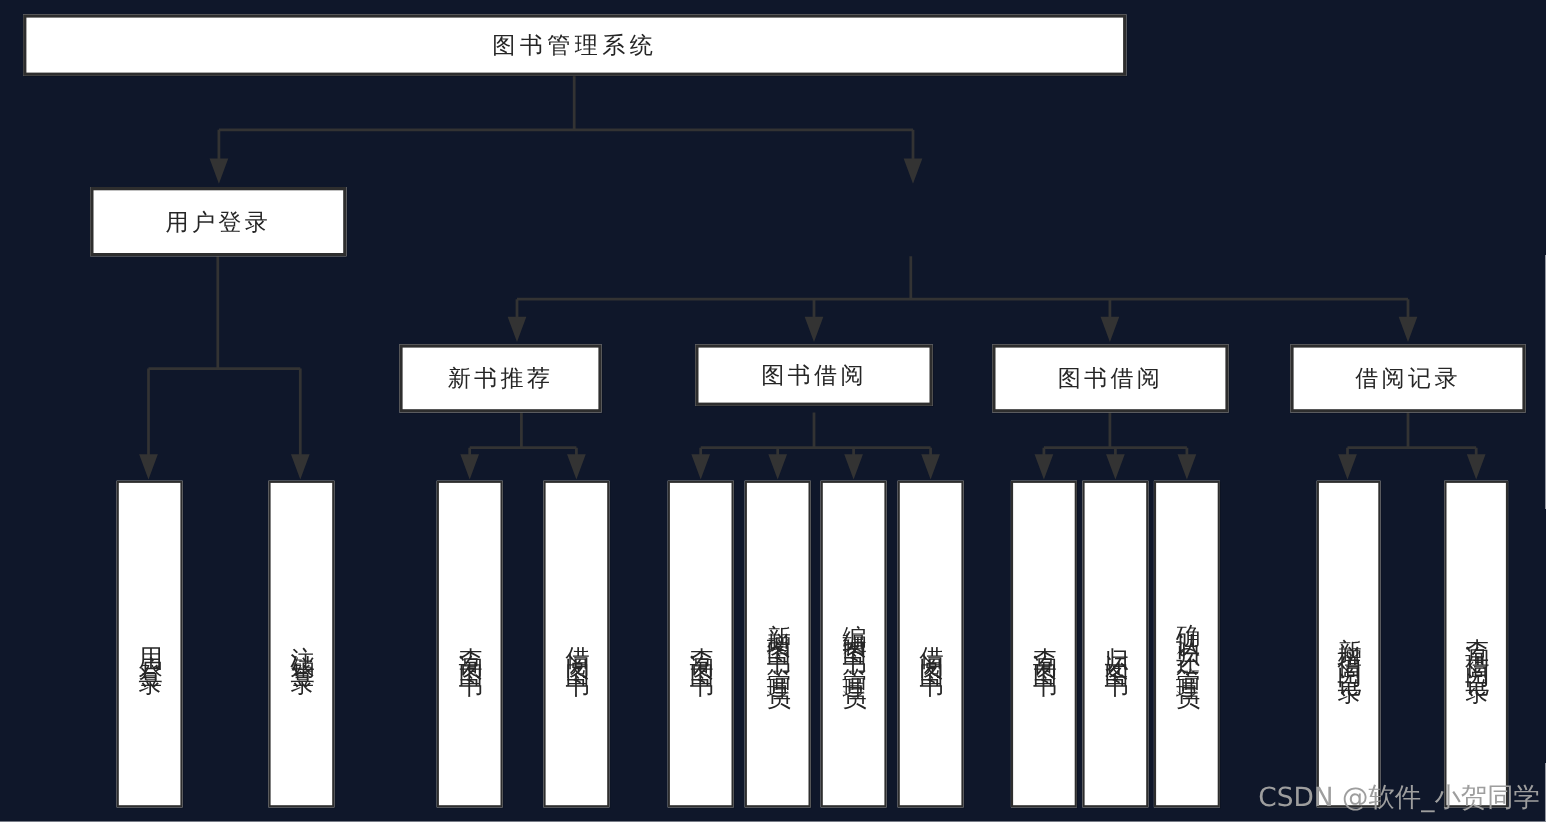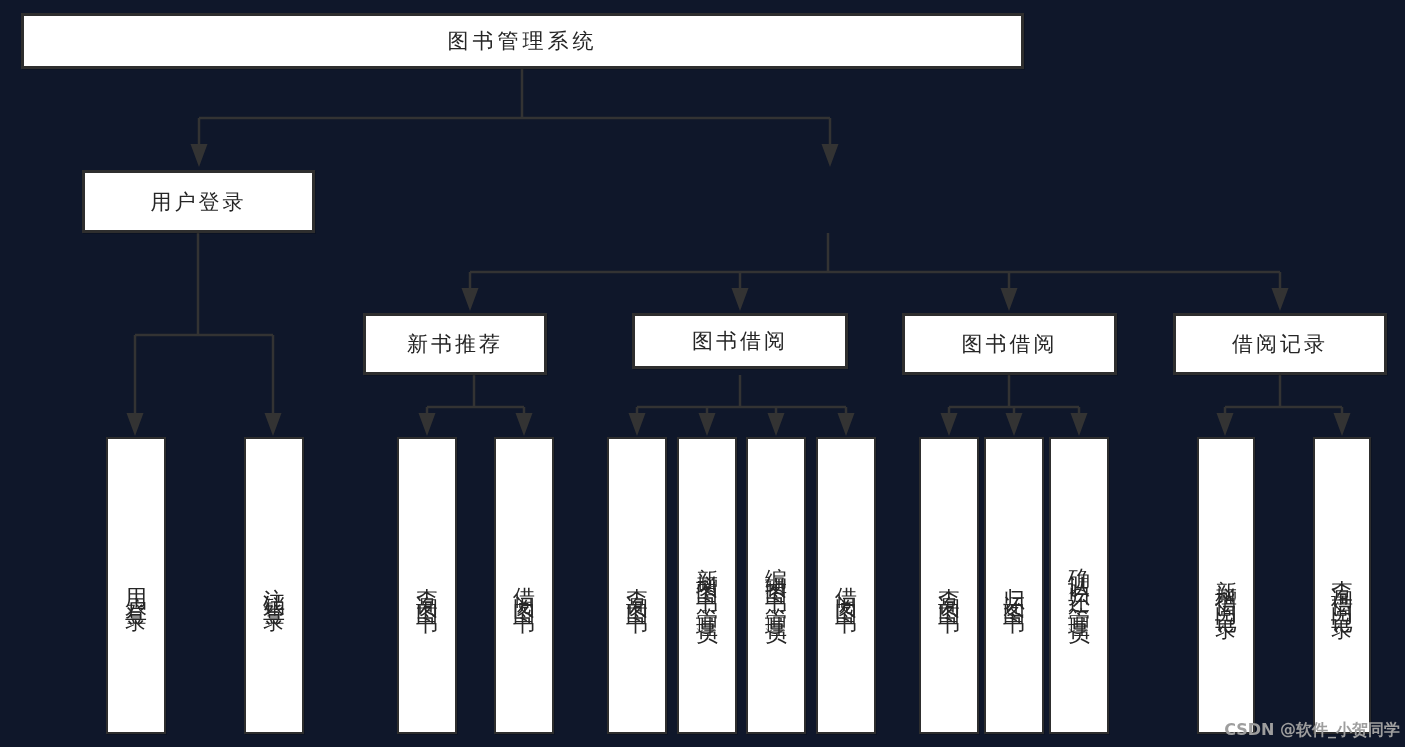--- a/index.html
+++ b/index.html
@@ -41,23 +41,22 @@
     font-size: 22px;
     letter-spacing: 8px;
     line-height: 1;
     white-space: normal;
   }
   .watermark {
     position: absolute;
     right: 5px;
     bottom: 6px;
     color: #9e9e9e;
-    font-size: 16px;
+    font-size: 24px;
     letter-spacing: 0;
-    font-weight: bold;
   }
 </style>
 </head>
 <body>
 
 <div id="canvas">
 
   <svg id="connectors" width="1405" height="747" viewBox="0 0 1405 747">
     <path fill="none" stroke="#333333" stroke-width="2.5" d="
       M522 69 V118 M199 118 H830 M199 118 V150 M830 118 V150

